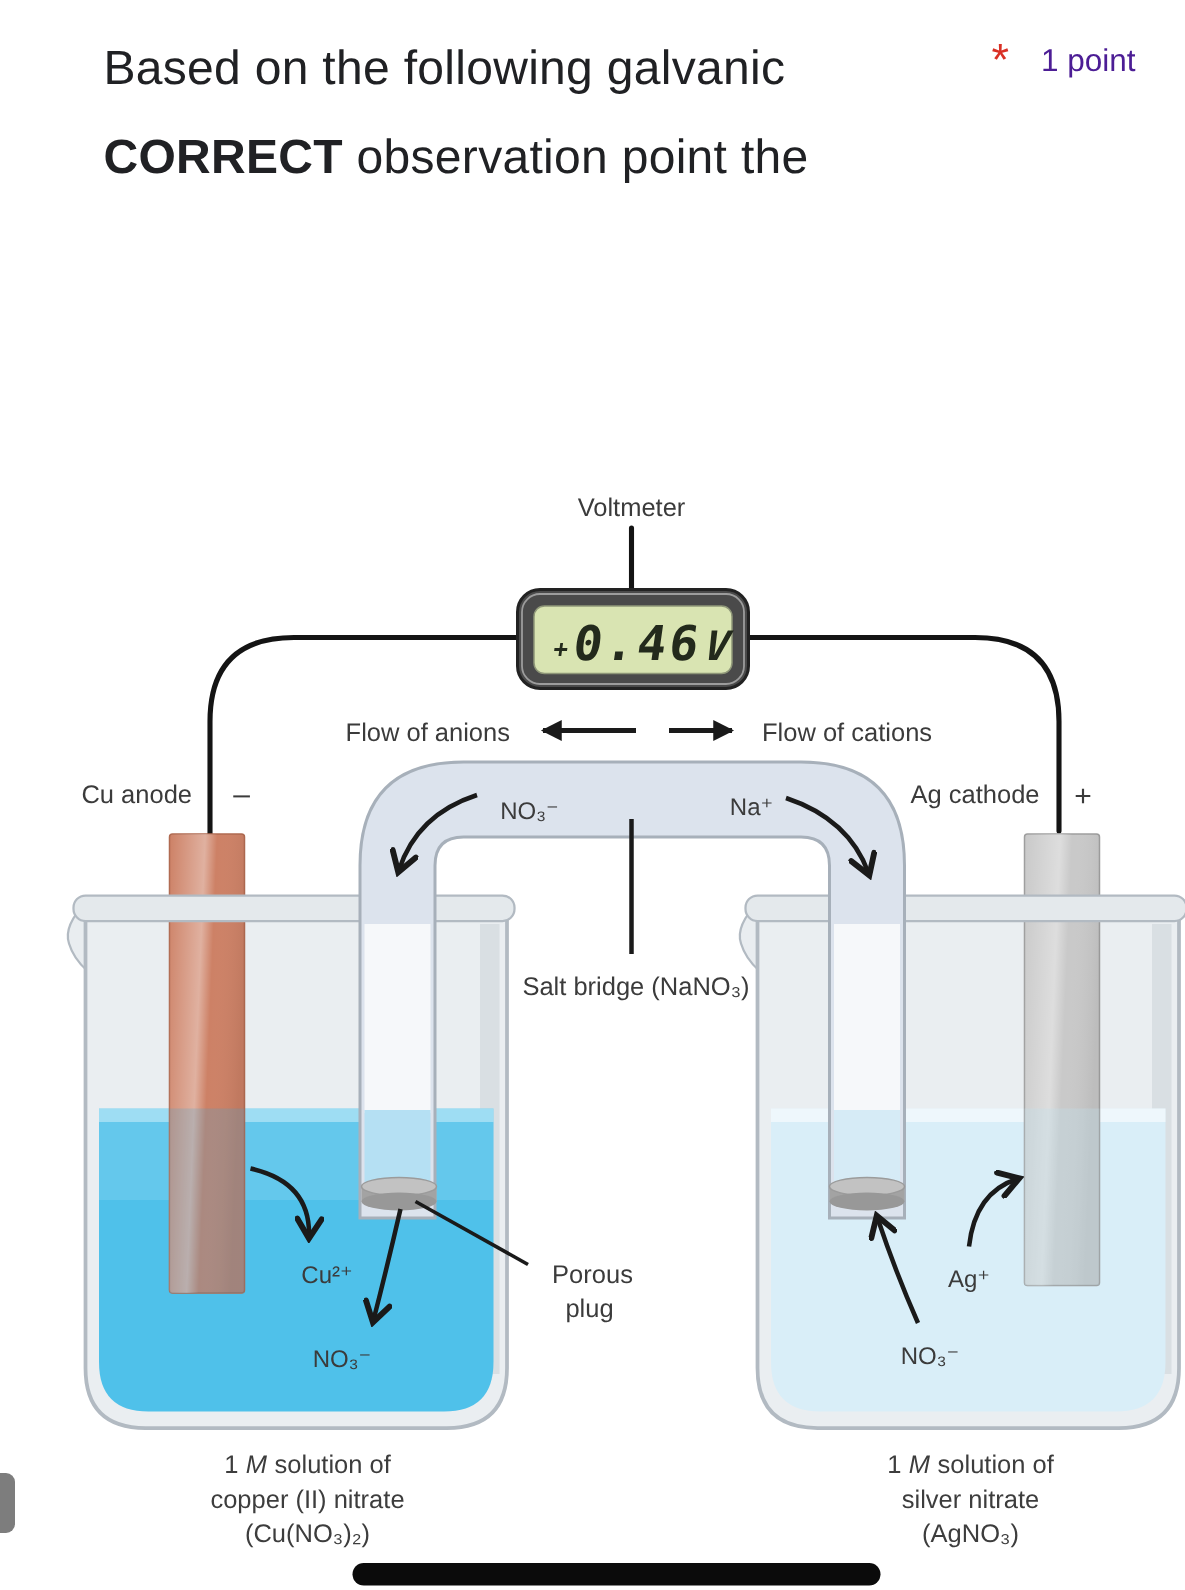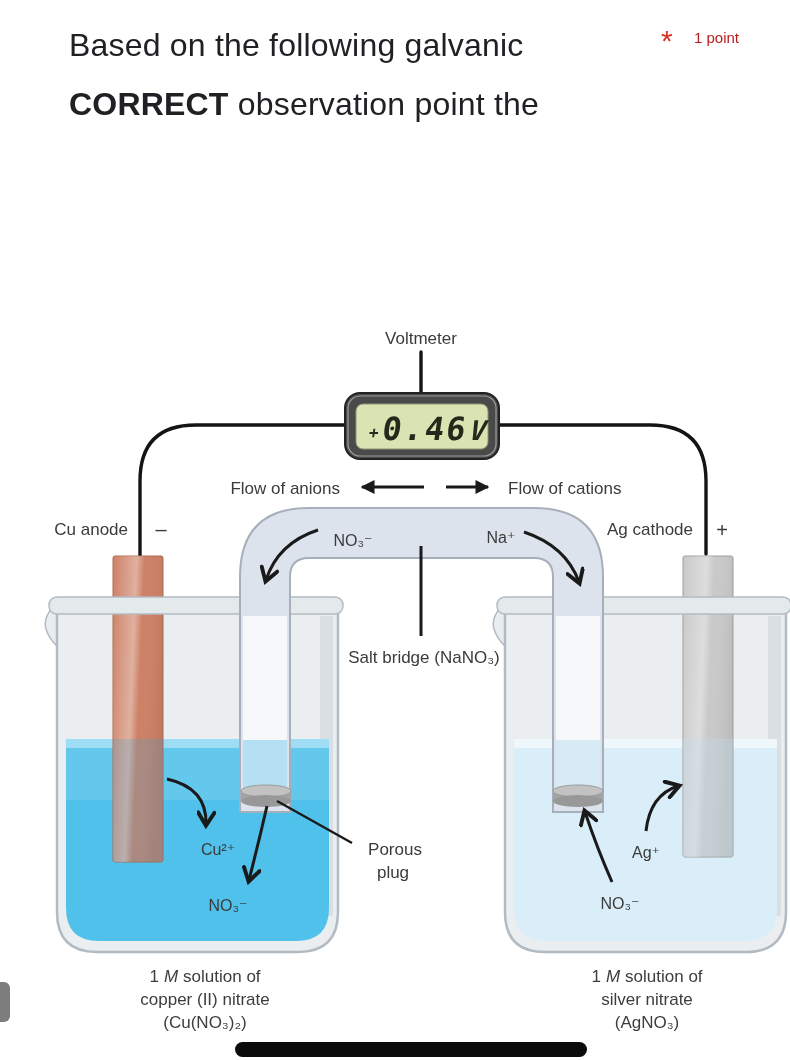--- a/index.html
+++ b/index.html
@@ -2,21 +2,21 @@
 <html><head>
 <meta charset="utf-8">
 <style>
   html,body{margin:0;padding:0;background:#ffffff;}
   .page{position:relative;width:790px;height:1060px;background:#ffffff;overflow:hidden;
         font-family:"Liberation Sans",sans-serif;}
   .question{position:absolute;left:36px;top:16px;width:620px;font-size:32px;line-height:59px;
             color:#202124;letter-spacing:.2px;margin-left:33px;}
   .question b{font-weight:700;}
   .required{position:absolute;left:661px;top:26px;font-size:30px;line-height:30px;color:#d93025;}
-  .points{position:absolute;left:694px;top:29px;font-size:15px;color:#b91c1c;}
+  .points{position:absolute;left:694px;top:29px;font-size:21px;color:#4c1d95;}
   .figure{position:absolute;left:0;top:300px;width:790px;height:760px;margin:0;}
   .lbl{font-family:"Liberation Sans","DejaVu Sans",sans-serif;font-size:17px;fill:#3b3b3b;}
   .ion{font-family:"Liberation Sans","DejaVu Sans",sans-serif;font-size:16px;fill:#3b3b3b;}
   .cap{font-family:"Liberation Sans","DejaVu Sans",sans-serif;font-size:17px;fill:#3d3d3d;}
   .capm{font-style:italic;}
   .sign{font-family:"Liberation Sans","DejaVu Sans",sans-serif;font-size:20px;fill:#3b3b3b;}
   .seg{font-family:"DejaVu Sans Mono",monospace;font-weight:bold;fill:#232a1c;}
   .left-thumb{position:absolute;left:0;top:982px;width:10px;height:40px;background:#7d7d7d;
               border-radius:0 6px 6px 0;}
   .bottom-bar{position:absolute;left:235px;top:1042px;width:352px;height:15px;background:#0b0b0b;

